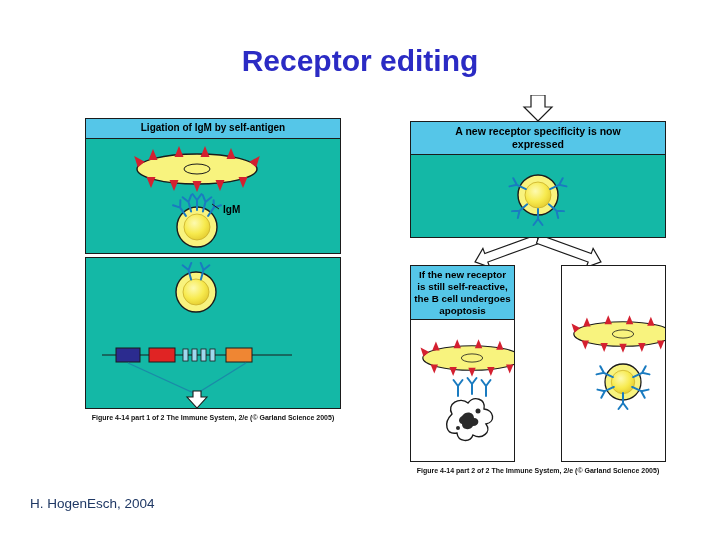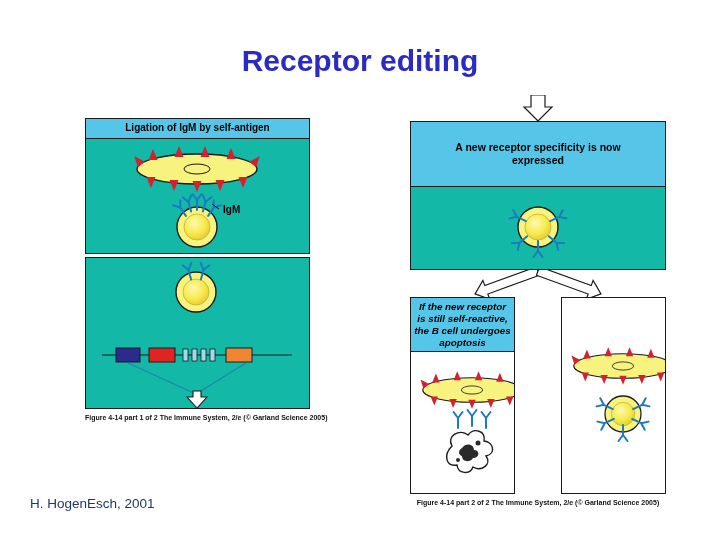--- a/index.html
+++ b/index.html
@@ -9,37 +9,37 @@
     font-family: "Liberation Sans", sans-serif;
     position: relative;
     overflow: hidden;
   }
   .slide { position: absolute; inset: 0; }
   .title {
     position: absolute; top: 44px; left: 0; width: 100%;
     text-align: center; font-size: 30px; font-weight: 700;
     color: #2b2bc4;
   }
-  .fig-left { position: absolute; left: 85px; top: 118px; width: 225px; }
+  .fig-left { position: absolute; left: 85px; top: 118px; width: 256px; }
   .fig-right { position: absolute; left: 410px; top: 95px; width: 256px; }
   .panel { border: 1.4px solid #1b1b1b; background: #fff; width: 100%; overflow: hidden; }
   .panel-header {
     background: #55c6e8; border-bottom: 1.4px solid #1b1b1b;
     font-weight: bold; font-size: 10px; line-height: 1.25;
     text-align: center; padding: 3px 4px; color: #000;
   }
-  .panel-header.wide-pad { padding: 19px 26px; font-size: 10.5px; }
+  .panel-header.wide-pad { padding: 3px 26px; font-size: 10.5px; }
   .panel-body { position: relative; background: #14b8a6; }
   .panel-body svg { display: block; }
   .gap { height: 3px; }
   .arrow-strip { display: block; margin: 0; }
   .sub-row { display: flex; justify-content: space-between; }
   .sub-panel {
     width: 105px; height: 197px; border: 1.4px solid #1b1b1b;
-    display: flex; flex-direction: column; overflow: hidden; background: #fff; font-style: italic;
+    display: flex; flex-direction: column; overflow: hidden; background: #fff;
   }
   .sub-header {
     background: #55c6e8; border-bottom: 1.4px solid #1b1b1b;
     font-weight: bold; font-size: 9.8px; line-height: 1.2;
     text-align: center; padding: 3px 3px; color: #000;
   }
   .sub-body { flex: 1; display: flex; align-items: center; justify-content: center; }
   .caption {
     margin-top: 5px; font-size: 7px; font-weight: bold; color: #111;
     text-align: center; white-space: nowrap;
@@ -183,15 +183,15 @@
             <use href="#igm" transform="translate(61,95) rotate(180)"></use>
             <use href="#igm" transform="translate(41,82) rotate(-115)"></use>
             <use href="#igm" transform="translate(40,62) rotate(-65)"></use>
           </svg>
         </div>
       </div>
     </div>
     <div class="caption">Figure 4-14 part 2 of 2  The Immune System, 2/e (© Garland Science 2005)</div>
   </div>
 
-  <div class="attribution">H. HogenEsch, 2001</div>
+  <div class="attribution">H. HogenEsch, 2004</div>
 
 </div>
 
 </body></html>

